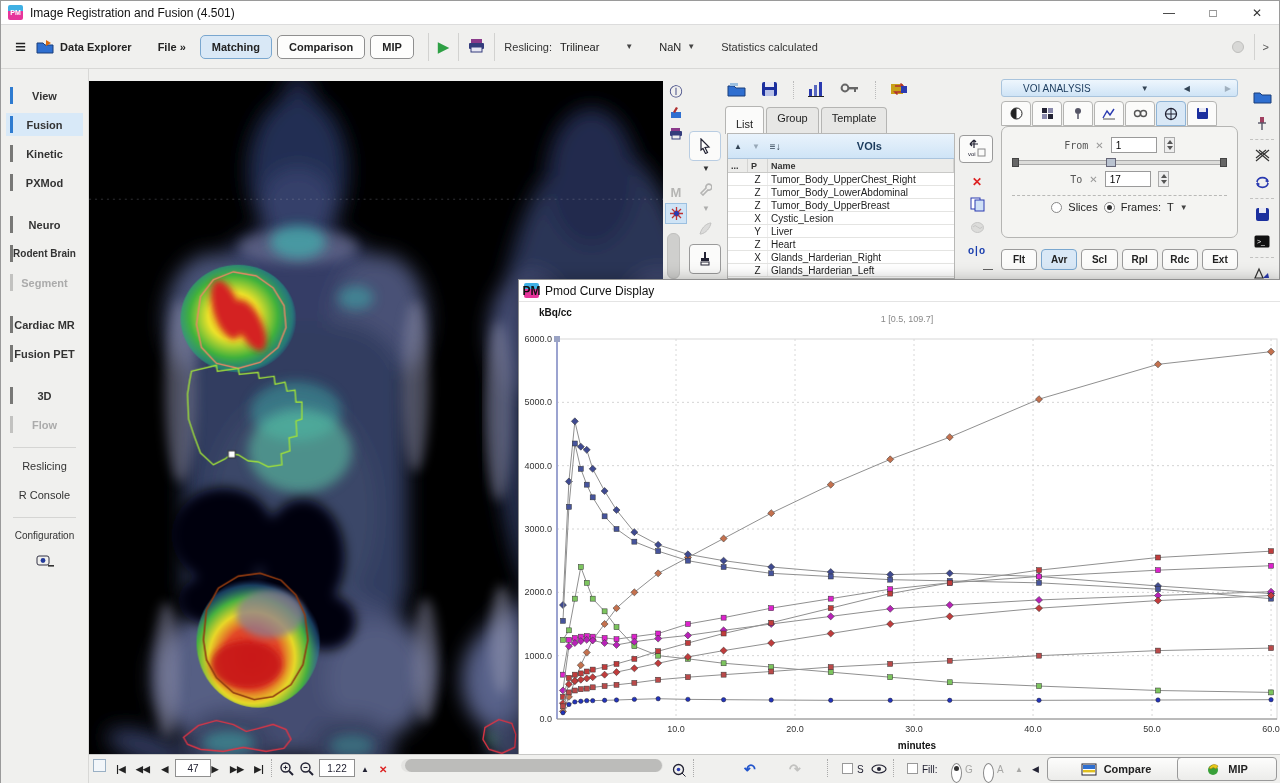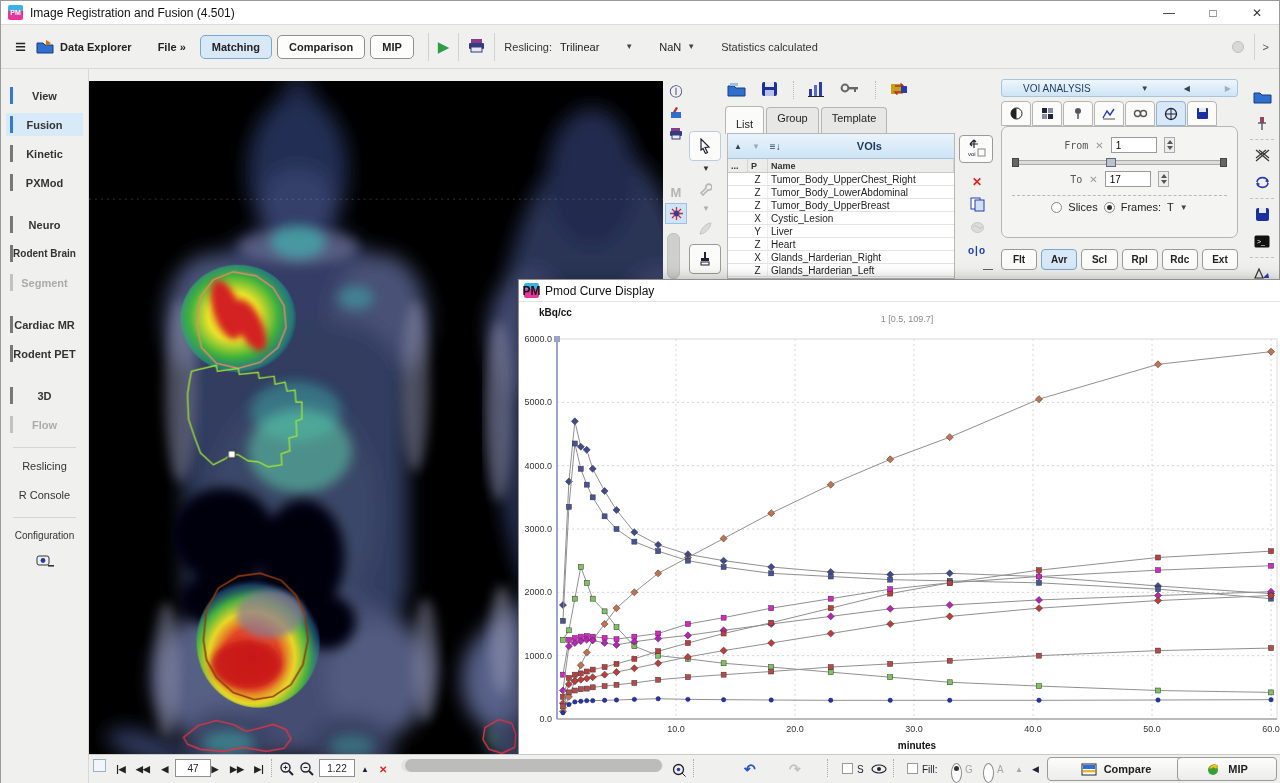--- a/index.html
+++ b/index.html
@@ -227,21 +227,21 @@
         <i class="bar"></i>
         <span>Segment</span>
       </div>
     <div class="sb-gap"></div>
     <div class="sb-item">
         <i class="bar"></i>
         <span>Cardiac MR</span>
       </div>
     <div class="sb-item">
         <i class="bar"></i>
-        <span>Rodent PET</span>
+        <span>Fusion PET</span>
       </div>
     <div class="sb-gap"></div>
     <div class="sb-item">
         <i class="bar"></i>
         <span>3D</span>
       </div>
     <div class="sb-item disabled">
         <i class="bar"></i>
         <span>Flow</span>
       </div>

